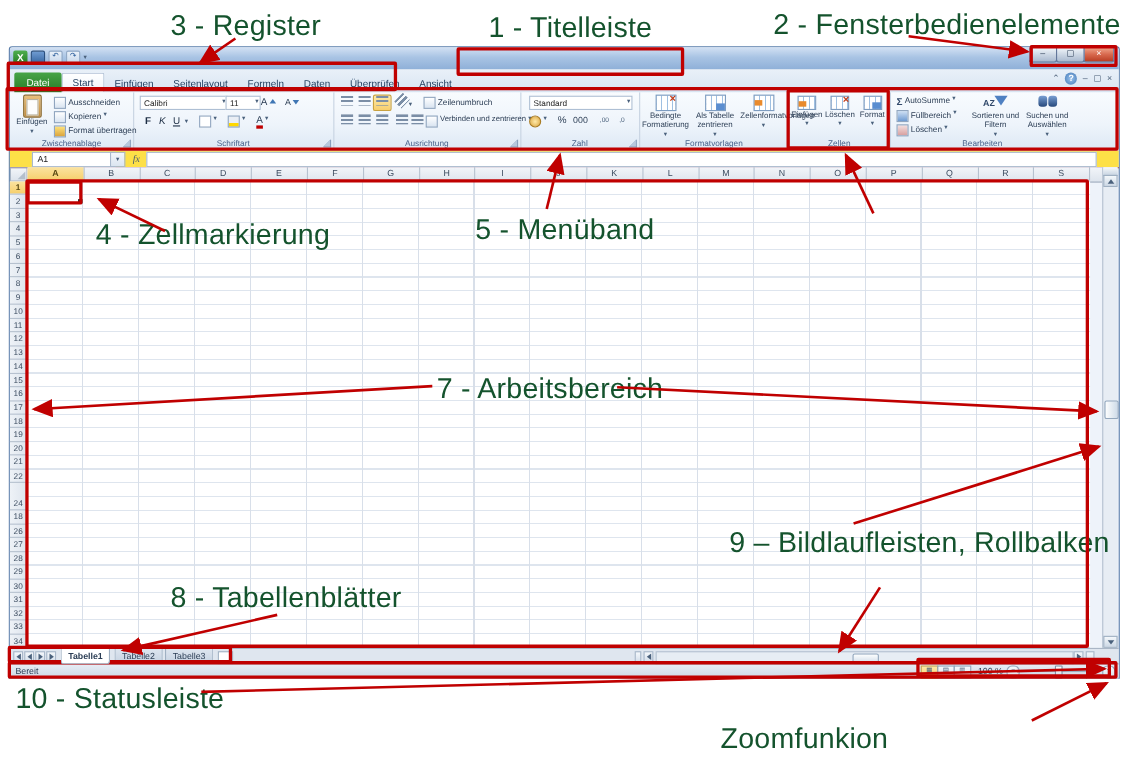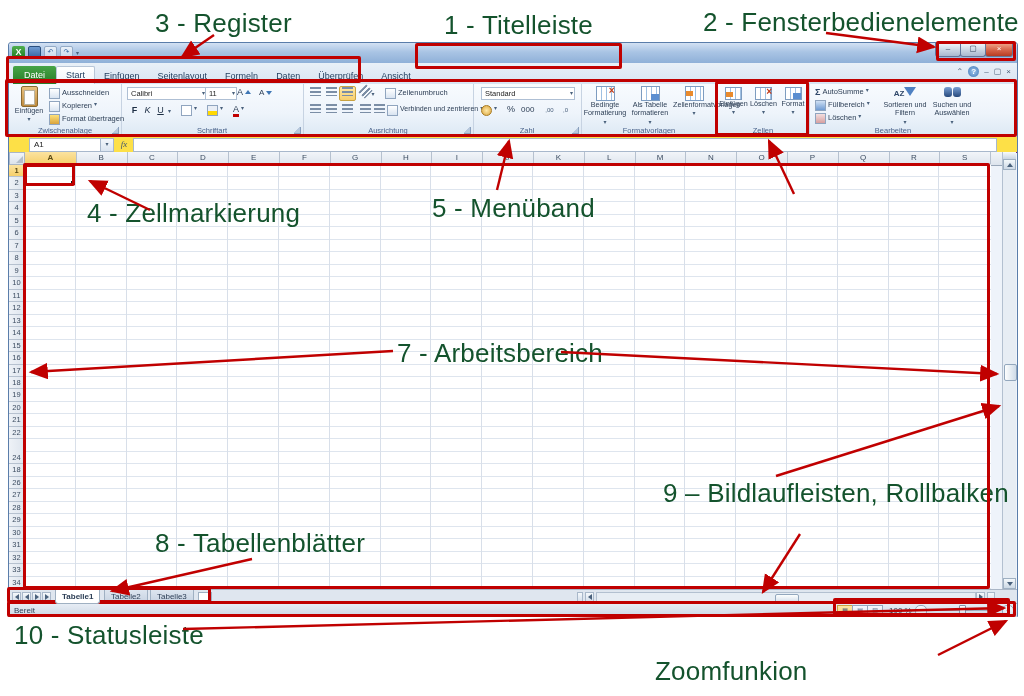--- a/index.html
+++ b/index.html
@@ -264,21 +264,21 @@
       </div>
 
       <div class="rg" style="left:572px;width:136px">
         <div class="bigbtn" style="left:2px;top:2px;width:44px">
           <div class="tblico accent-red"></div>
           <div>Bedingte Formatierung</div>
           <span class="car">▾</span>
         </div>
         <div class="bigbtn" style="left:48px;top:2px;width:42px">
           <div class="tblico accent-blue"></div>
-          <div>Als Tabelle formatieren</div>
+          <div>Als Tabelle zentrieren</div>
           <span class="car">▾</span>
         </div>
         <div class="bigbtn" style="left:92px;top:2px;width:42px">
           <div class="tblico accent-grn"></div>
           <div>Zellenformatvorlagen</div>
           <span class="car">▾</span>
         </div>
         <div class="rg-name">Formatvorlagen</div>
       </div>
 

